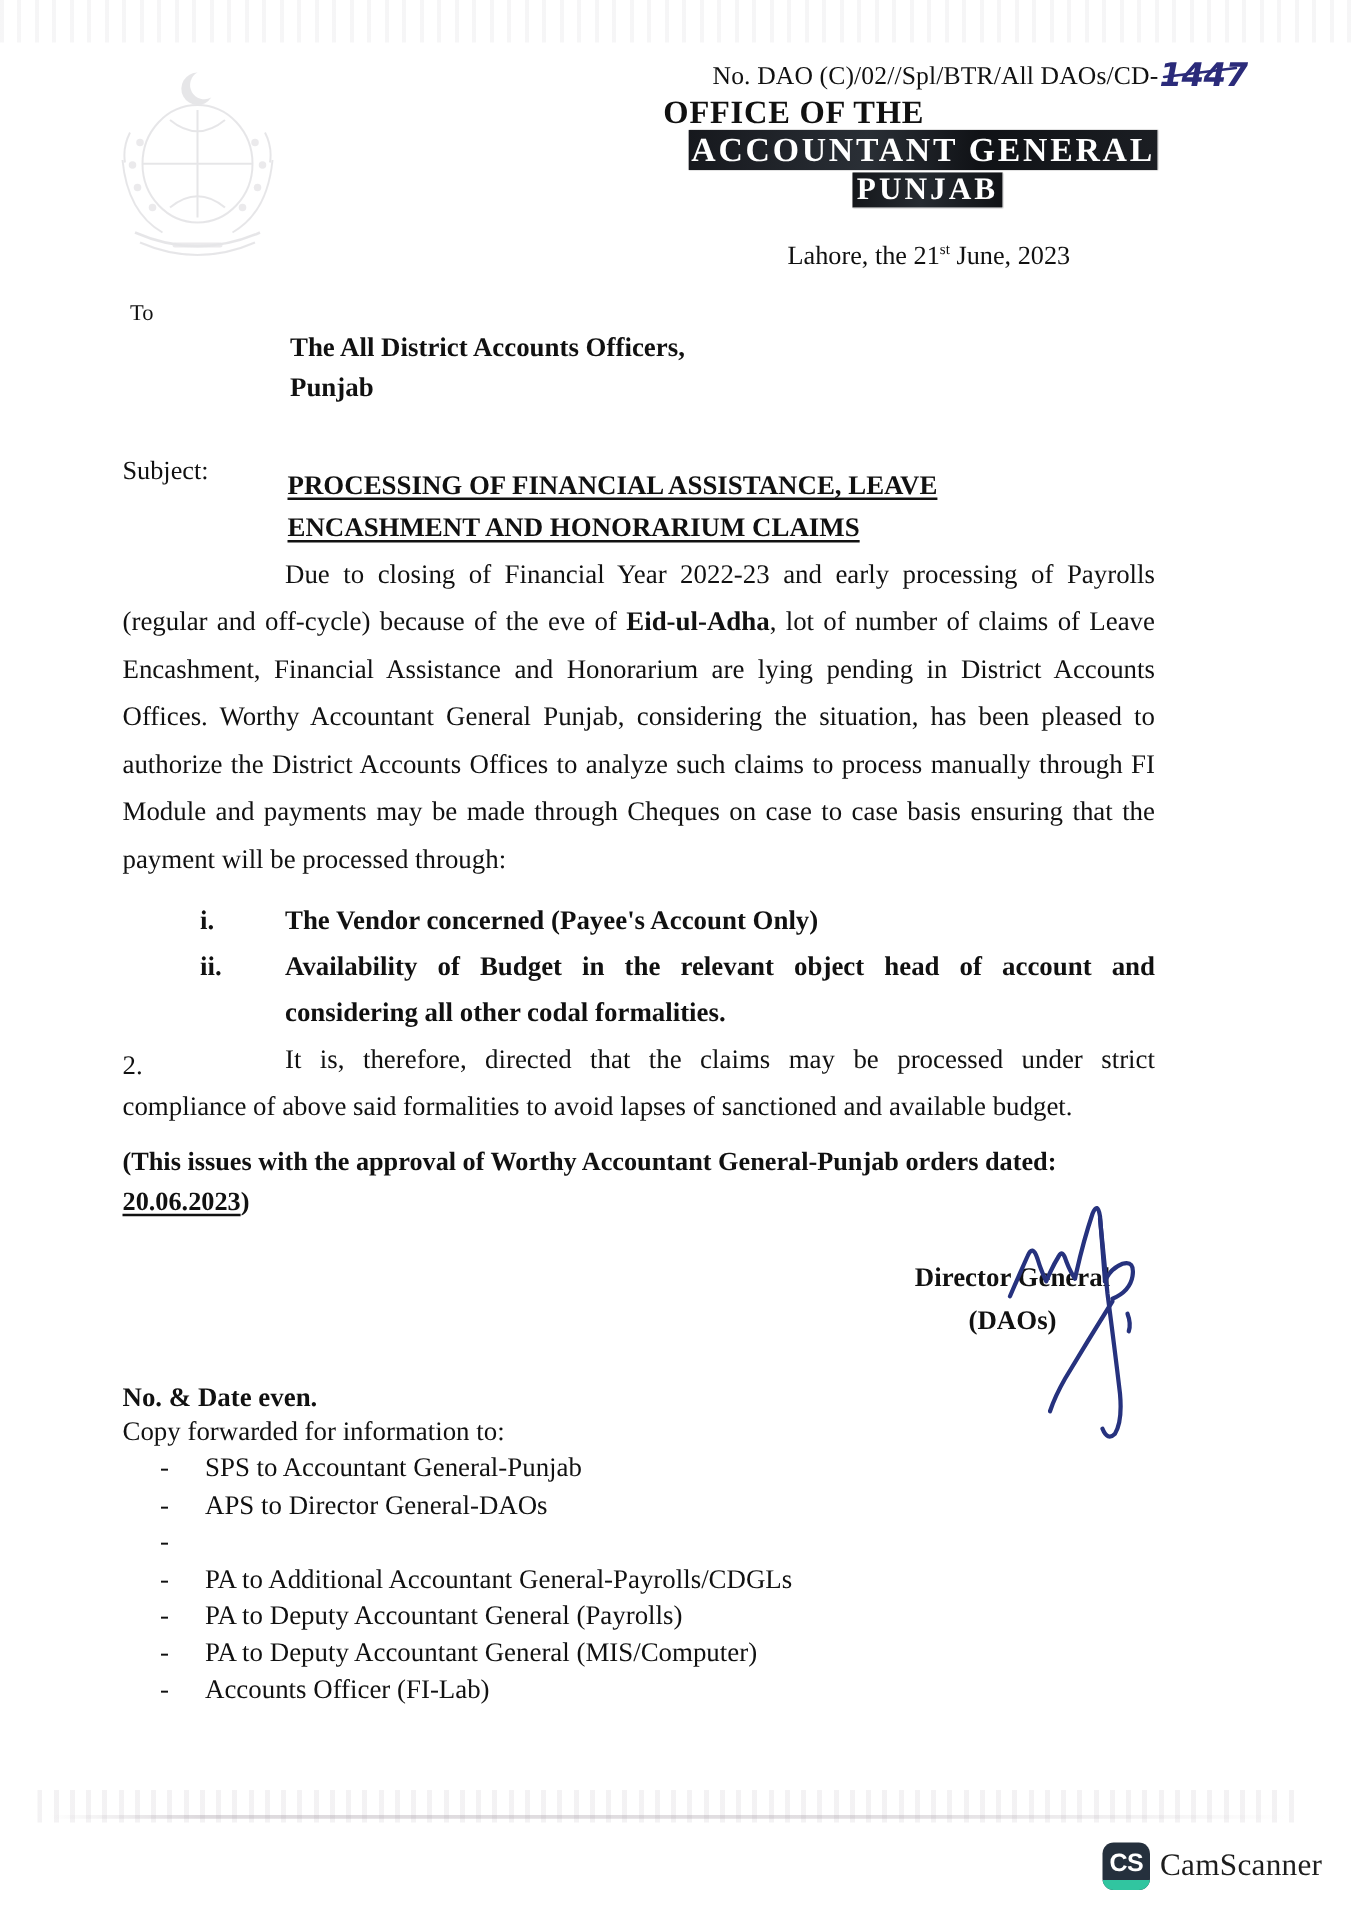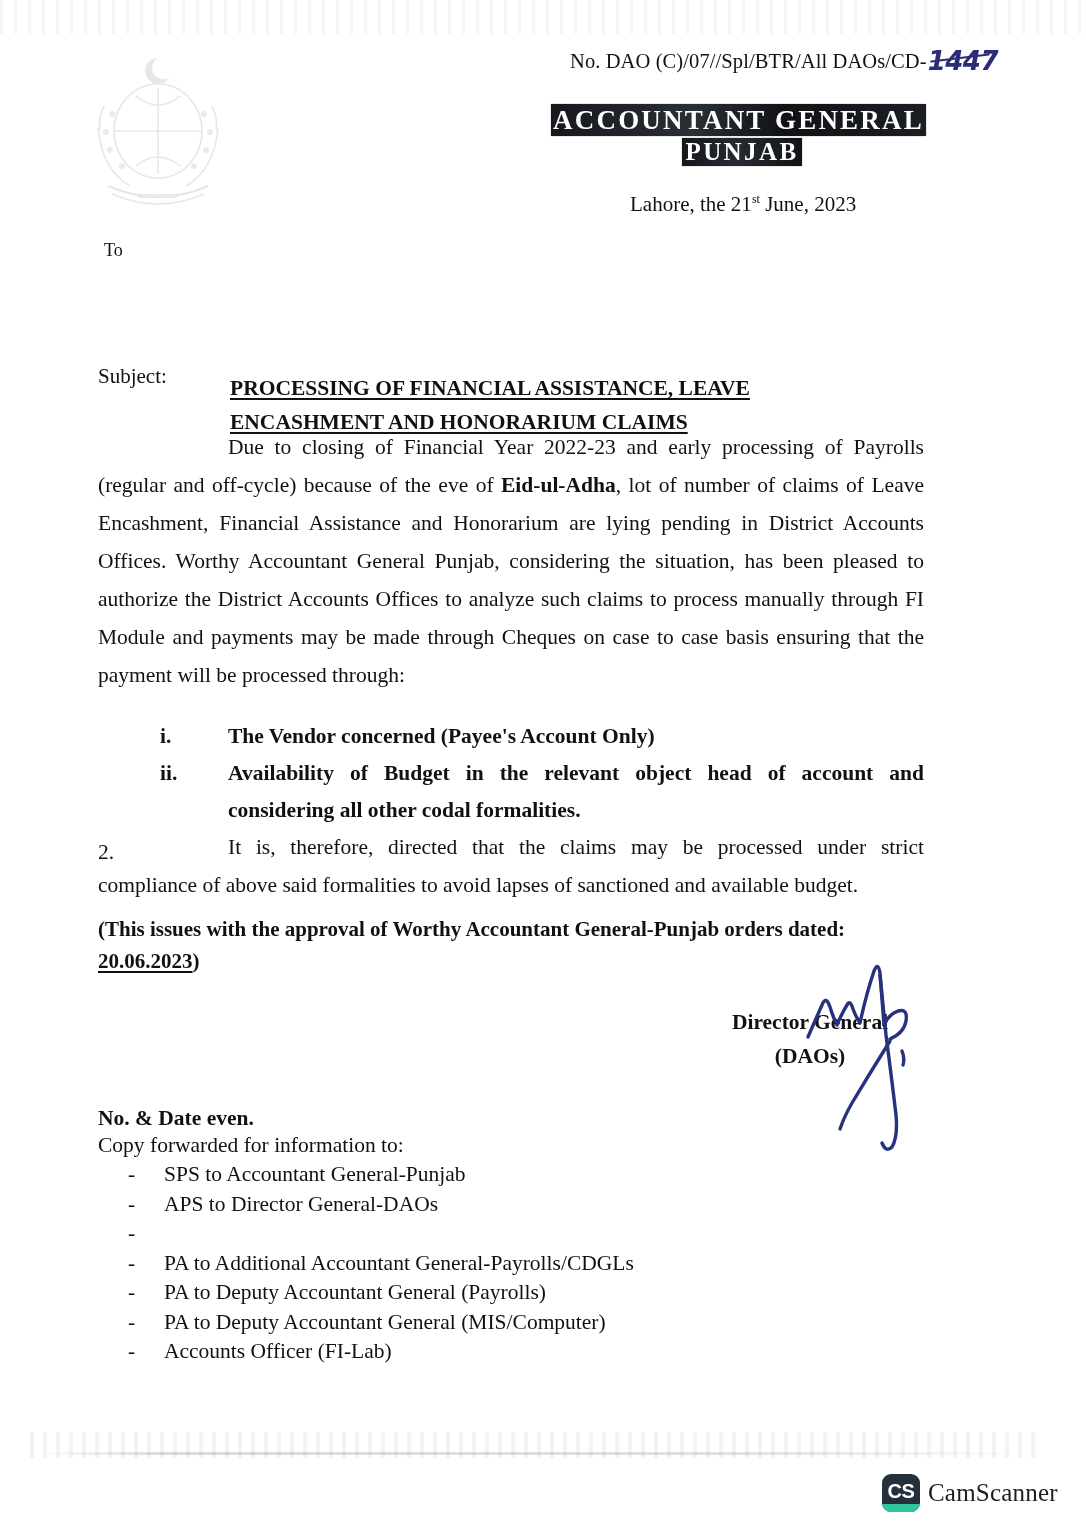--- a/index.html
+++ b/index.html
@@ -182,21 +182,21 @@
   
   .body-para {
     position: absolute;
     left: 98px;
     width: 826px;
     font-size: 21.5px;
     line-height: 38px;
     text-align: justify;
     text-align-last: left;
   }
-  #para1 { top: 428px; }
+  #para1 { top: 440px; }
   .body-para .indent { display: inline-block; width: 130px; }
   .body-para b { font-weight: 700; }
 
   .roman-list {
     position: absolute;
     left: 160px; top: 718px;
     width: 764px;
   }
   .roman-item {
     display: flex;
@@ -336,32 +336,37 @@
         <circle cx="44" cy="130" r="3"></circle>
       <circle cx="126" cy="78" r="3"></circle>
         <circle cx="132" cy="96" r="3"></circle>
       <circle cx="128" cy="114" r="3"></circle>
         <circle cx="116" cy="130" r="3"></circle>
       <rect x="60" y="158" width="40" height="4" rx="2"></rect>
     </g>
   </svg>
 
   <div class="ref-line">
-    <span>No. DAO (C)/07//Spl/BTR/All DAOs/CD-</span><span class="ref-num">1447</span>
-  </div>
-
+    <span>No. DAO (C)/02//Spl/BTR/All DAOs/CD-</span><span class="ref-num">1447</span>
+  </div>
+
+  <div class="office-line">OFFICE OF THE</div>
 
   <div class="band band-ag">ACCOUNTANT GENERAL</div>
   <div class="band band-pj">PUNJAB</div>
 
   <div class="date-line">
     <span>Lahore, the 21</span><sup>st</sup><span> June, 2023</span>
   </div>
 
   <div class="to-label">To</div>
+  <div class="addressee">
+    <div>The All District Accounts Officers,</div>
+    <div>Punjab</div>
+  </div>
 
   <div class="subject-label">Subject:</div>
   <div class="subject-text">
     <span class="u">PROCESSING OF FINANCIAL ASSISTANCE, LEAVE</span><br>
     <span class="u">ENCASHMENT AND HONORARIUM CLAIMS</span>
   </div>
 
   <div class="body-para" id="para1">
     <span class="indent"></span><span>Due to closing of Financial Year 2022-23 and early processing of Payrolls (regular and off-cycle) because of the eve of </span><b>Eid-ul-Adha</b><span>, lot of number of claims of Leave Encashment, Financial Assistance and Honorarium are lying pending in District Accounts Offices. Worthy Accountant General Punjab, considering the situation, has been pleased to authorize the District Accounts Offices to analyze such claims to process manually through FI Module and payments may be made through Cheques on case to case basis ensuring that the payment will be processed through:</span>
   </div>

